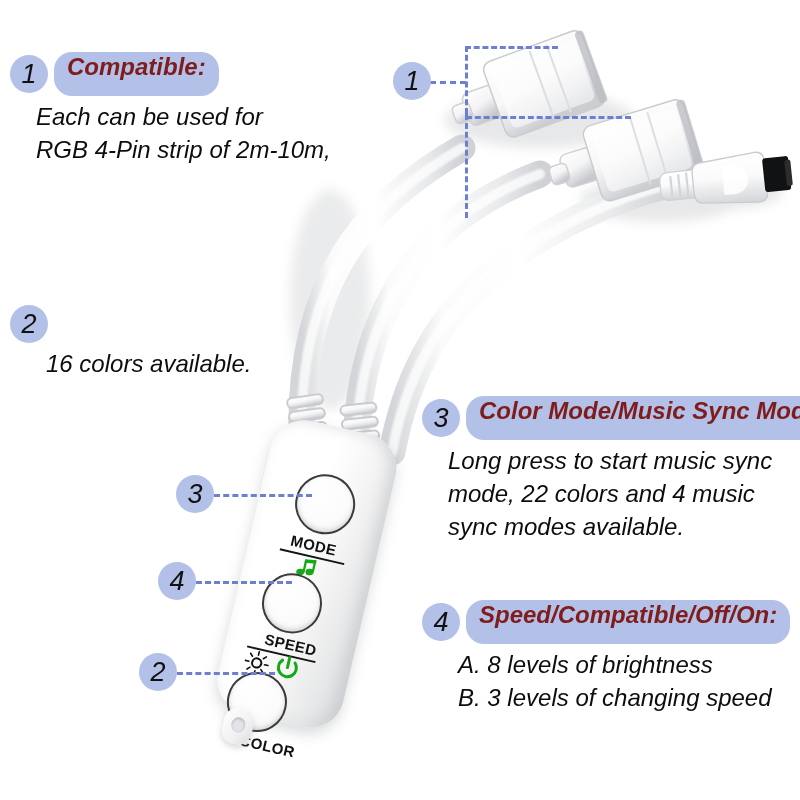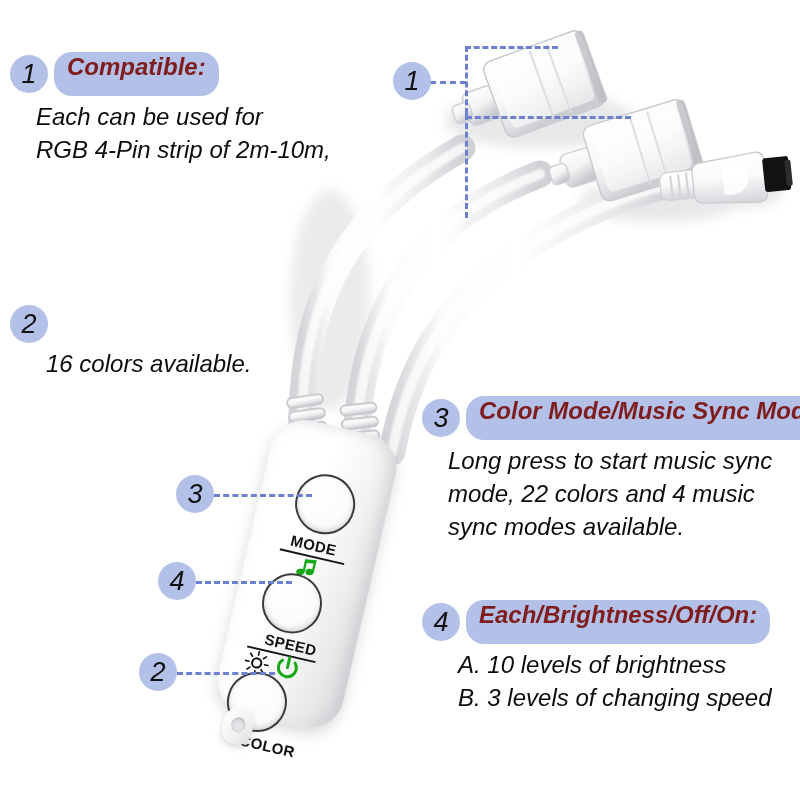--- a/index.html
+++ b/index.html
@@ -349,19 +349,19 @@
       <div class="pill">Color Mode/Music Sync Mode:</div>
     </div>
     <div class="body-line indent1" style="margin-top:4px;">Long press to start music sync</div>
     <div class="body-line indent1">mode, 22 colors and 4 music</div>
     <div class="body-line indent1">sync modes available.</div>
   </div>
 
   <div class="textblock" style="left:422px; top:600px;">
     <div style="display:flex; align-items:center; gap:6px;">
       <div class="badge" style="position:relative; left:0; top:0;">4</div>
-      <div class="pill">Each/Brightness/Off/On:</div>
-    </div>
-    <div class="body-line indent2" style="margin-top:4px;">A. 10 levels of brightness</div>
+      <div class="pill">Speed/Compatible/Off/On:</div>
+    </div>
+    <div class="body-line indent2" style="margin-top:4px;">A. 8 levels of brightness</div>
     <div class="body-line indent2">B. 3 levels of changing speed</div>
   </div>
 
 </div>
 
 </body></html>

